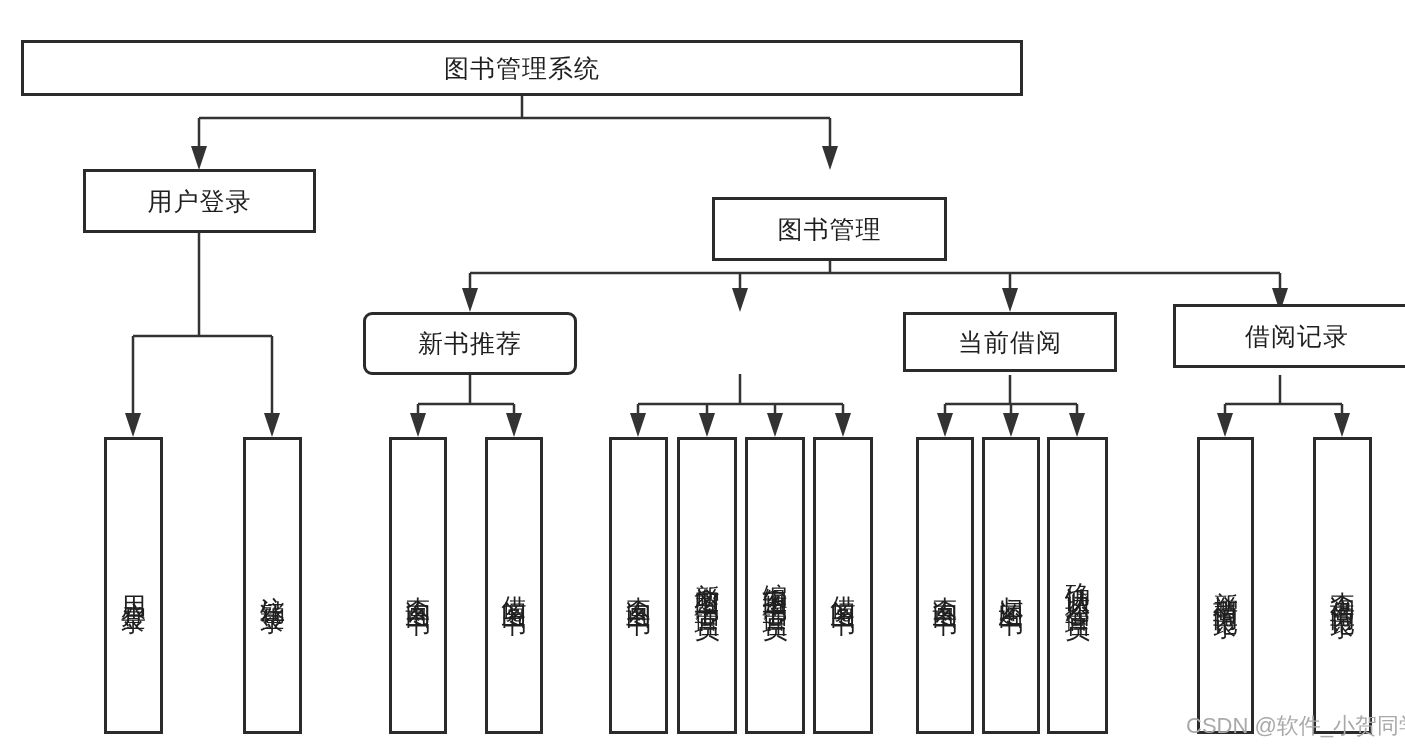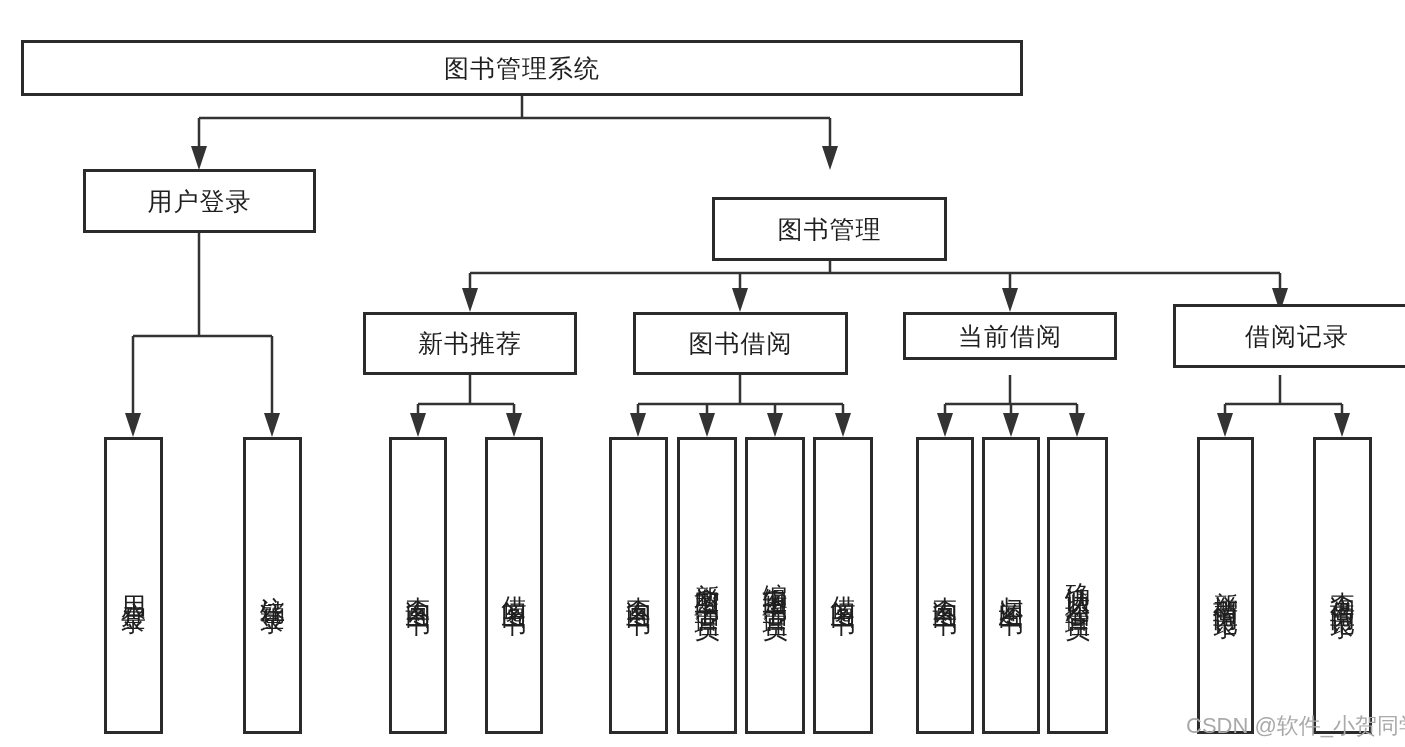--- a/index.html
+++ b/index.html
@@ -49,23 +49,23 @@
     font-size: 22px;
     letter-spacing: 0px;
     color: #a9a9a9;
     white-space: nowrap;
     z-index: 5;
   }
   
   .n-root  { left: 21px;   top: 13px;  width: 1002px; height: 56px; margin-top: 27px; }
   .n-login { left: 83px;   top: 169px; width: 233px;  height: 64px; }
   .n-mgmt  { left: 712px;  top: 169px; width: 235px;  height: 64px; margin-top: 28px; }
-  .n-l3a   { left: 363px;  top: 312px; width: 214px;  height: 63px; }
+  .n-l3a   { left: 363px;  top: 312px; width: 214px;  height: 63px; border-radius: 9px; }
   .n-l3b   { left: 633px;  top: 312px; width: 215px;  height: 63px; }
-  .n-l3c   { left: 903px;  top: 312px; width: 214px;  height: 48px; text-align: right; }
+  .n-l3c   { left: 903px;  top: 312px; width: 214px;  height: 60px; text-align: right; }
   .n-l3d   { left: 1173px; top: 304px; width: 248px;  height: 64px; text-align: center; }
   .lf      { top: 437px; height: 297px; }
   .lf1  { left: 104px;  width: 59px; }
   .lf2  { left: 243px;  width: 59px; }
   .lf3  { left: 389px;  width: 58px; }
   .lf4  { left: 485px;  width: 58px; }
   .lf5  { left: 609px;  width: 59px; }
   .lf6  { left: 677px;  width: 60px; }
   .lf7  { left: 745px;  width: 60px; }
   .lf8  { left: 813px;  width: 60px; }
@@ -119,23 +119,20 @@
   <div class="box n-login">
     <span class="hlabel">用户登录</span>
   </div>
   <div class="box n-mgmt">
     <span class="hlabel">图书管理</span>
   </div>
 
   <div class="box n-l3a">
     <span class="hlabel">新书推荐</span>
   </div>
-  <div class="box n-l3b">
-    <span class="hlabel">图书借阅</span>
-  </div>
   <div class="box n-l3c">
     <span class="hlabel">当前借阅</span>
   </div>
   <div class="box n-l3d">
     <span class="hlabel">借阅记录</span>
   </div>
 
   <div class="box leaf lf lf1">
     <span class="vlabel">用户登录</span>
   </div>

